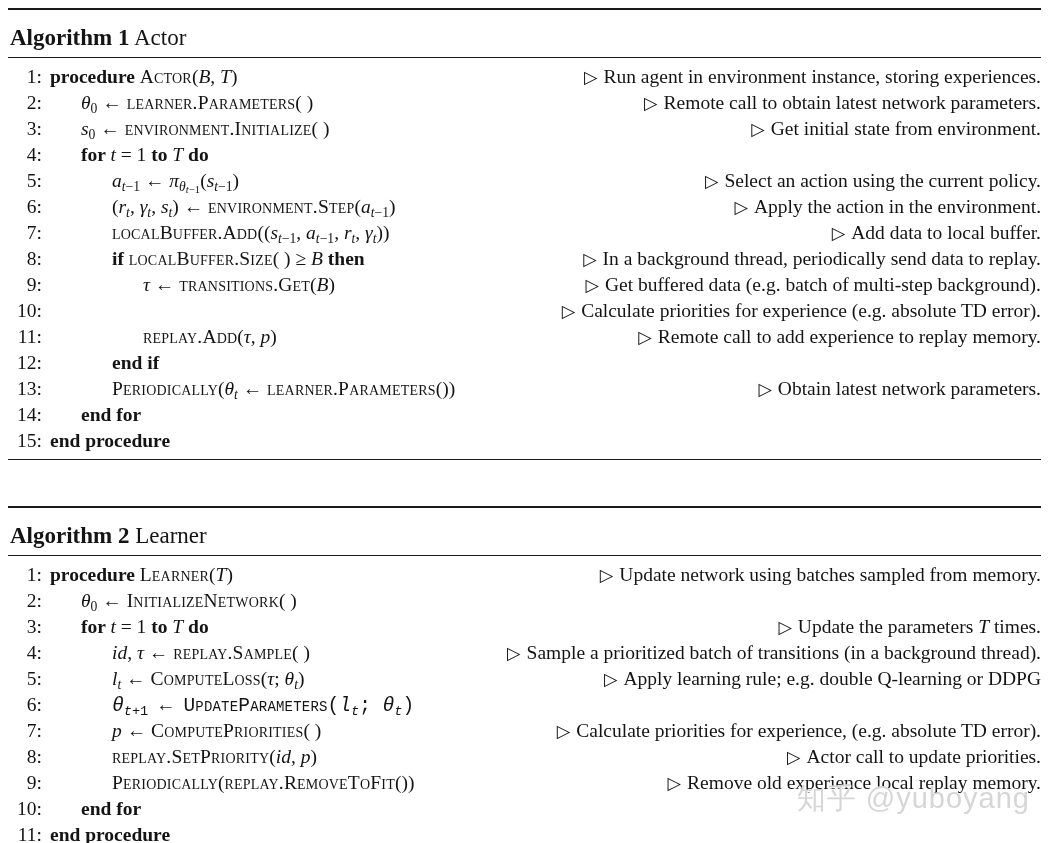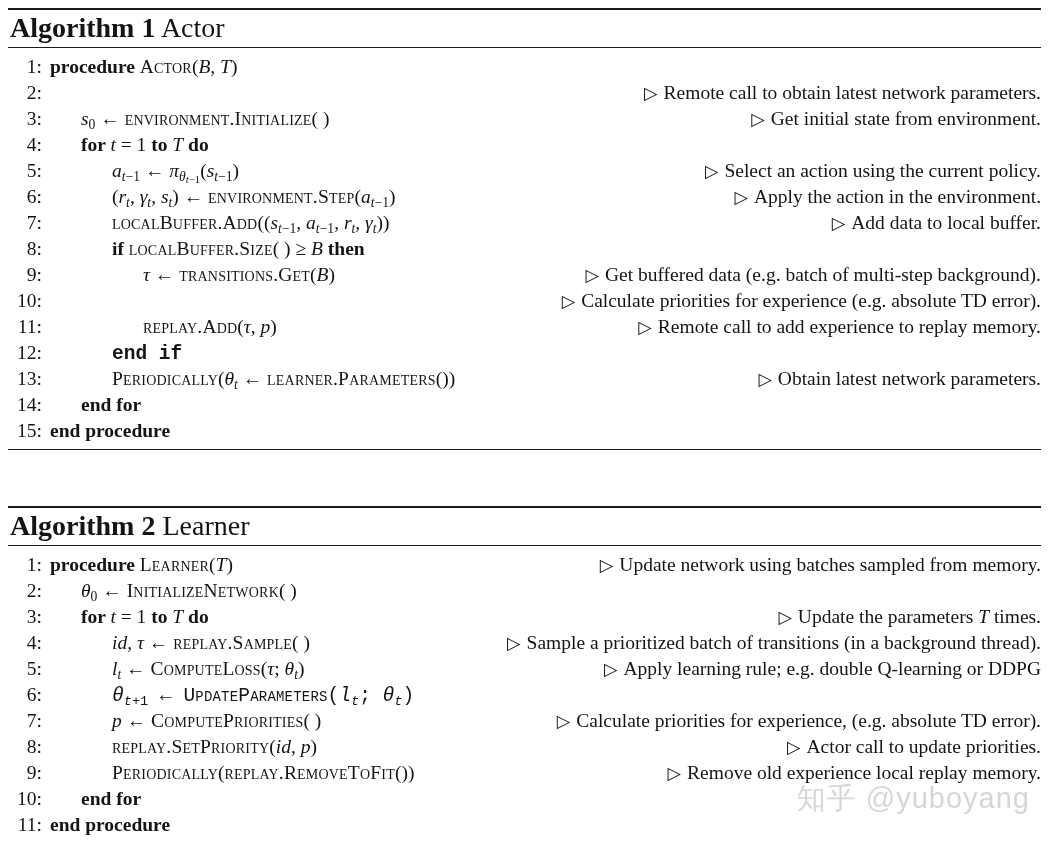--- a/index.html
+++ b/index.html
@@ -5,21 +5,21 @@
   html,body{margin:0;padding:0;background:#ffffff;}
   body{width:1052px;height:843px;overflow:hidden;
        font-family:"Liberation Serif","DejaVu Serif",serif;color:#141414;}
   .page{position:relative;width:1052px;height:843px;background:#fff;}
 
   .algo{position:absolute;left:8px;width:1033px;}
   .rule-top{border-top:2.6px solid #1a1a1a;}
   .rule-mid{border-top:1.4px solid #1a1a1a;}
   .rule-bot{border-top:1.6px solid #1a1a1a;}
 
-  .algo-title{font-size:28px;line-height:24px;padding:6px 0 7px 2px;white-space:pre;}
+  .algo-title{font-size:23px;line-height:24px;padding:16px 0 7px 2px;white-space:pre;}
   .algo-title .label{font-weight:bold;}
   .algo-title .name{font-weight:normal;}
 
   .lines{padding:6px 0 5px 0;}
   .line{display:flex;align-items:baseline;height:26px;line-height:26px;
         font-size:19.5px;white-space:pre;}
   .num{width:34px;flex:none;text-align:right;}
   .code{margin-left:8px;flex:none;}
   .comment{margin-left:auto;padding-left:8px;text-align:right;}
 
@@ -40,32 +40,32 @@
 </head>
 <body>
 
 <div class="page">
 
   <div class="algo" style="top:8px;">
     <div class="rule-top"></div>
     <div class="algo-title"><span class="label">Algorithm 1</span><span class="name"> Actor</span></div>
     <div class="rule-mid"></div>
     <div class="lines">
-        <div class="line"><span class="num">1:</span><span class="code" style="padding-left: 0px;"><span class="kw">procedure </span><span class="sc">Actor</span><span>(</span><span class="m">B</span><span>, </span><span class="m">T</span><span>)</span></span></div>
-        <div class="line"><span class="num">2:</span><span class="comment"><span class="tri">▷</span><span>Remote call to obtain latest network parameters.</span></span></div>
+        <div class="line"><span class="num">1:</span><span class="code" style="padding-left: 0px;"><span class="kw">procedure </span><span class="sc">Actor</span><span>(</span><span class="m">B</span><span>, </span><span class="m">T</span><span>)</span></span><span class="comment"><span class="tri">▷</span><span>Run agent in environment instance, storing experiences.</span></span></div>
+        <div class="line"><span class="num">2:</span><span class="code" style="padding-left: 31px;"><span class="m">θ</span><span class="sub">0</span><span> ← </span><span class="sc">learner.Parameters</span><span>( )</span></span><span class="comment"><span class="tri">▷</span><span>Remote call to obtain latest network parameters.</span></span></div>
         <div class="line"><span class="num">3:</span><span class="code" style="padding-left: 31px;"><span class="m">s</span><span class="sub">0</span><span> ← </span><span class="sc">environment.Initialize</span><span>( )</span></span><span class="comment"><span class="tri">▷</span><span>Get initial state from environment.</span></span></div>
         <div class="line"><span class="num">4:</span><span class="code" style="padding-left: 31px;"><span class="kw">for </span><span class="m">t</span><span> = 1 </span><span class="kw">to</span><span> </span><span class="m">T</span><span> </span><span class="kw">do</span></span></div>
         <div class="line"><span class="num">5:</span><span class="code" style="padding-left: 62px;"><span class="m">a</span><span class="subm">t</span><span class="sub">−1</span><span> ← </span><span class="m">π</span><span class="subm">θ</span><span class="sub2m">t</span><span class="sub2">−1</span><span>(</span><span class="m">s</span><span class="subm">t</span><span class="sub">−1</span><span>)</span></span><span class="comment"><span class="tri">▷</span><span>Select an action using the current policy.</span></span></div>
         <div class="line"><span class="num">6:</span><span class="code" style="padding-left: 62px;"><span>(</span><span class="m">r</span><span class="subm">t</span><span>, </span><span class="m">γ</span><span class="subm">t</span><span>, </span><span class="m">s</span><span class="subm">t</span><span>) ← </span><span class="sc">environment.Step</span><span>(</span><span class="m">a</span><span class="subm">t</span><span class="sub">−1</span><span>)</span></span><span class="comment"><span class="tri">▷</span><span>Apply the action in the environment.</span></span></div>
         <div class="line"><span class="num">7:</span><span class="code" style="padding-left: 62px;"><span class="sc">localBuffer.Add</span><span>((</span><span class="m">s</span><span class="subm">t</span><span class="sub">−1</span><span>, </span><span class="m">a</span><span class="subm">t</span><span class="sub">−1</span><span>, </span><span class="m">r</span><span class="subm">t</span><span>, </span><span class="m">γ</span><span class="subm">t</span><span>))</span></span><span class="comment"><span class="tri">▷</span><span>Add data to local buffer.</span></span></div>
-        <div class="line"><span class="num">8:</span><span class="code" style="padding-left: 62px;"><span class="kw">if </span><span class="sc">localBuffer.Size</span><span>( ) ≥ </span><span class="m">B</span><span> </span><span class="kw">then</span></span></div>
+        <div class="line"><span class="num">8:</span><span class="code" style="padding-left: 62px;"><span class="kw">if </span><span class="sc">localBuffer.Size</span><span>( ) ≥ </span><span class="m">B</span><span> </span><span class="kw">then</span></span><span class="comment"><span class="tri">▷</span><span>In a background thread, periodically send data to replay.</span></span></div>
         <div class="line"><span class="num">9:</span><span class="code" style="padding-left: 93px;"><span class="m">τ</span><span> ← </span><span class="sc">transitions.Get</span><span>(</span><span class="m">B</span><span>)</span></span><span class="comment"><span class="tri">▷</span><span>Get buffered data (e.g. batch of multi-step background).</span></span></div>
         <div class="line"><span class="num">10:</span><span class="comment"><span class="tri">▷</span><span>Calculate priorities for experience (e.g. absolute TD error).</span></span></div>
         <div class="line"><span class="num">11:</span><span class="code" style="padding-left: 93px;"><span class="sc">replay.Add</span><span>(</span><span class="m">τ</span><span>, </span><span class="m">p</span><span>)</span></span><span class="comment"><span class="tri">▷</span><span>Remote call to add experience to replay memory.</span></span></div>
-        <div class="line"><span class="num">12:</span><span class="code" style="padding-left: 62px; font-family: Liberation Mono, monospace;"><span class="kw">end if</span></span></div>
+        <div class="line"><span class="num">12:</span><span class="code" style="padding-left: 62px;"><span class="kw">end if</span></span></div>
         <div class="line"><span class="num">13:</span><span class="code" style="padding-left: 62px;"><span class="sc">Periodically</span><span>(</span><span class="m">θ</span><span class="subm">t</span><span> ← </span><span class="sc">learner.Parameters</span><span>())</span></span><span class="comment"><span class="tri">▷</span><span>Obtain latest network parameters.</span></span></div>
         <div class="line"><span class="num">14:</span><span class="code" style="padding-left: 31px;"><span class="kw">end for</span></span></div>
         <div class="line"><span class="num">15:</span><span class="code" style="padding-left: 0px;"><span class="kw">end procedure</span></span></div>
       </div>
     <div class="rule-bot"></div>
   </div>
 
   <div class="algo" style="top:506px;">
     <div class="rule-top"></div>
     <div class="algo-title"><span class="label">Algorithm 2</span><span class="name"> Learner</span></div>

